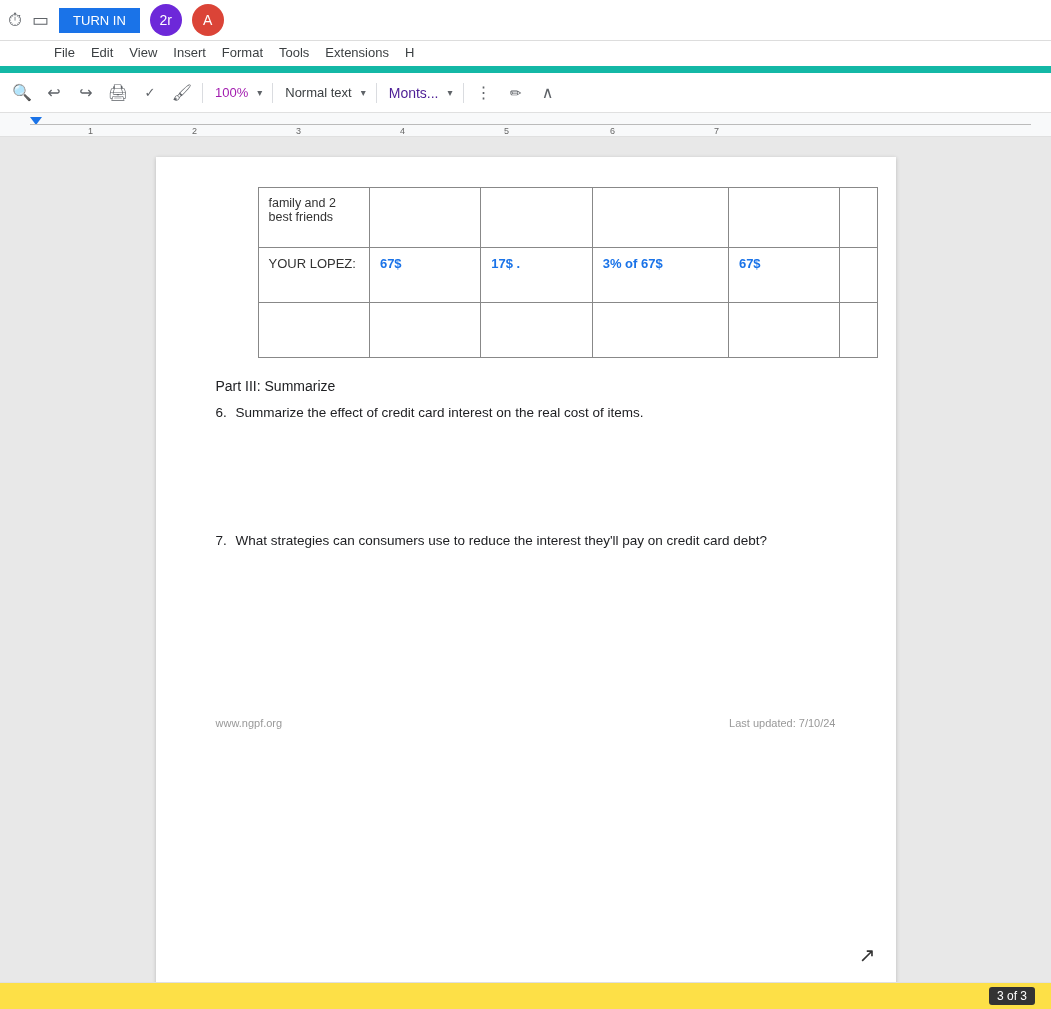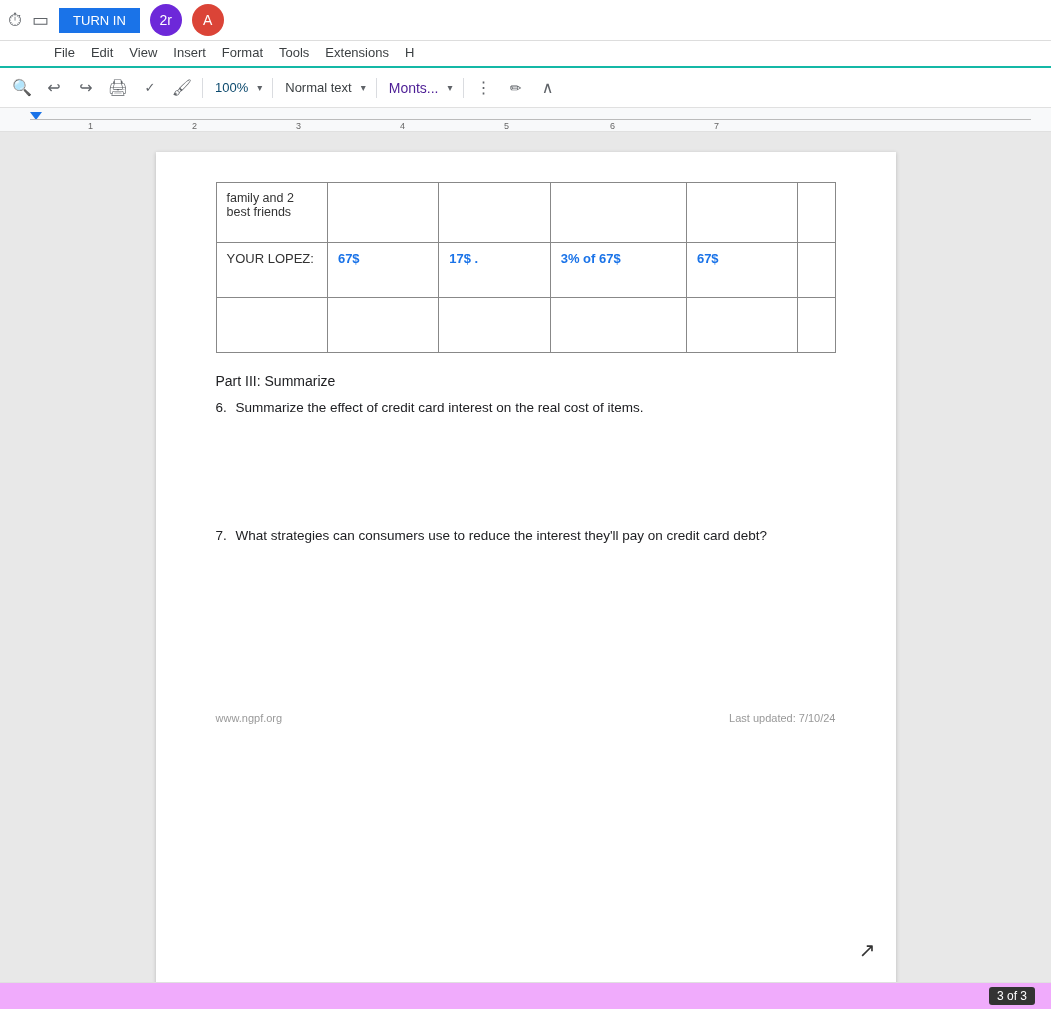--- a/index.html
+++ b/index.html
@@ -106,21 +106,21 @@
 
     
     .menu-bar {
       background: #fff;
       padding: 2px 8px 4px 48px;
       display: flex;
       align-items: center;
       gap: 4px;
       font-size: 13px;
       color: #3c4043;
-      border-bottom: 2px solid #14b8a6;
+      border-bottom: 7px solid #14b8a6;
     }
     .menu-item {
       padding: 2px 6px;
       cursor: pointer;
       border-radius: 3px;
     }
 
     
     .toolbar {
       background: #fff;
@@ -206,20 +206,21 @@
       box-shadow: 0 1px 4px rgba(0,0,0,0.2);
       position: relative;
     }
 
     
     .doc-table {
       width: 100%;
       border-collapse: collapse;
       margin-bottom: 20px;
       font-size: 13px;
+      margin-left: 42px;
     }
     .doc-table td {
       border: 1px solid #888;
       padding: 8px 10px;
       vertical-align: top;
       min-height: 50px;
     }
     .cell-header {
       color: #333;
       font-weight: normal;
@@ -270,21 +271,21 @@
       text-align: center;
       font-size: 11px;
       color: #999;
       margin-top: 30px;
       display: flex;
       justify-content: space-between;
     }
 
     
     .page-count-bar {
-      background: #f0abfc;
+      background: #fde047;
       border-top: 1px solid #e0e0e0;
       padding: 4px 16px;
       display: flex;
       justify-content: flex-end;
       align-items: center;
     }
     .page-count-badge {
       background: #333;
       color: white;
       font-size: 12px;
@@ -326,21 +327,21 @@
 
 <div class="toolbar">
   <div class="toolbar-icon">🔍</div>
   <div class="toolbar-icon">↩</div>
   <div class="toolbar-icon">↪</div>
   <div class="toolbar-icon">🖨</div>
   <div class="toolbar-icon" style="font-size:13px;">✓</div>
   <div class="toolbar-icon">🖌</div>
   <div class="toolbar-divider"></div>
   <div class="toolbar-select-wrap">
-    <span style="font-size:13px;color:#0c4a6e;cursor:pointer;padding:0 18px 0 6px;">100%</span>
+    <span style="font-size:13px;color:#a21caf;cursor:pointer;padding:0 18px 0 6px;">100%</span>
   </div>
   <div class="toolbar-divider"></div>
   <div class="toolbar-select-wrap">
     <span style="font-size:13px;color:#3c4043;cursor:pointer;padding:0 18px 0 6px;">Normal text</span>
   </div>
   <div class="toolbar-divider"></div>
   <div class="toolbar-select-wrap">
     <span style="font-size:14px;color:#4c1d95;cursor:pointer;padding:0 18px 0 6px;">Monts...</span>
   </div>
   <div class="toolbar-divider"></div>

